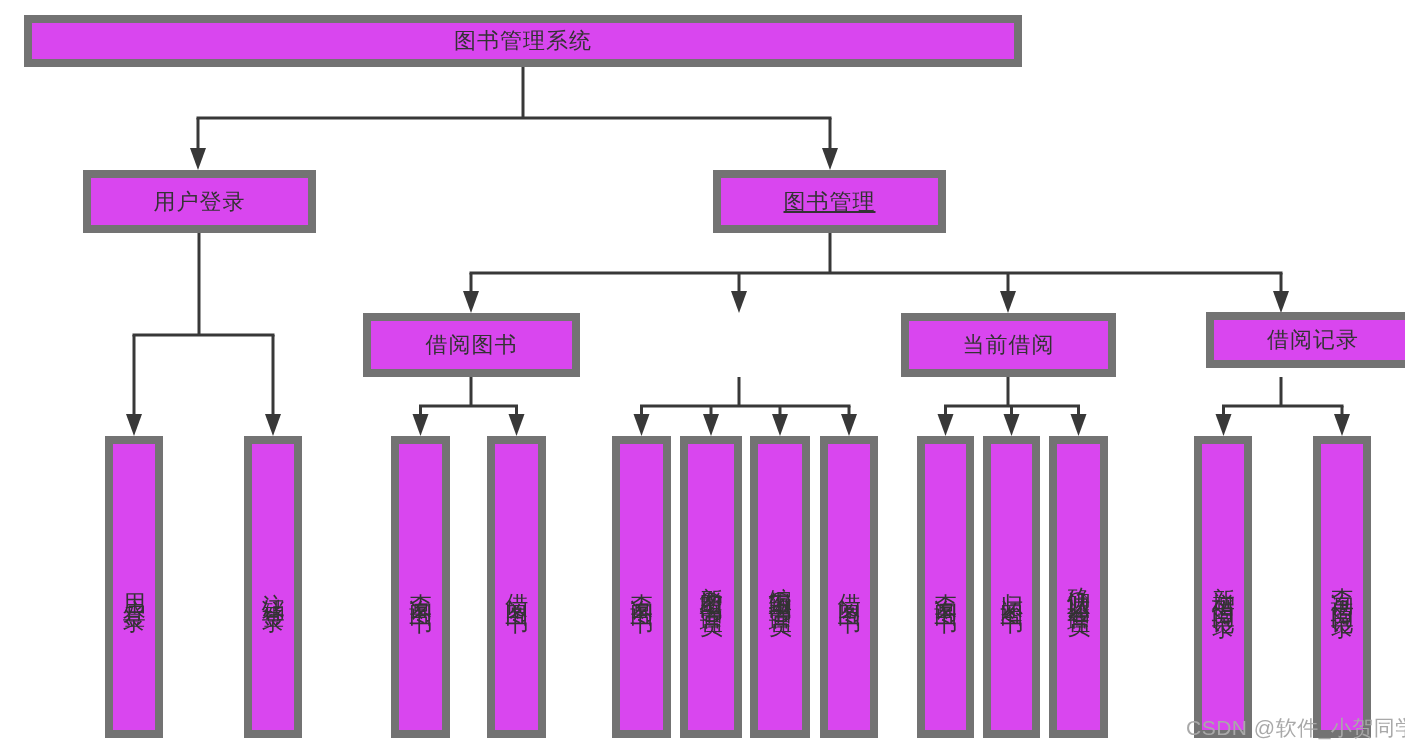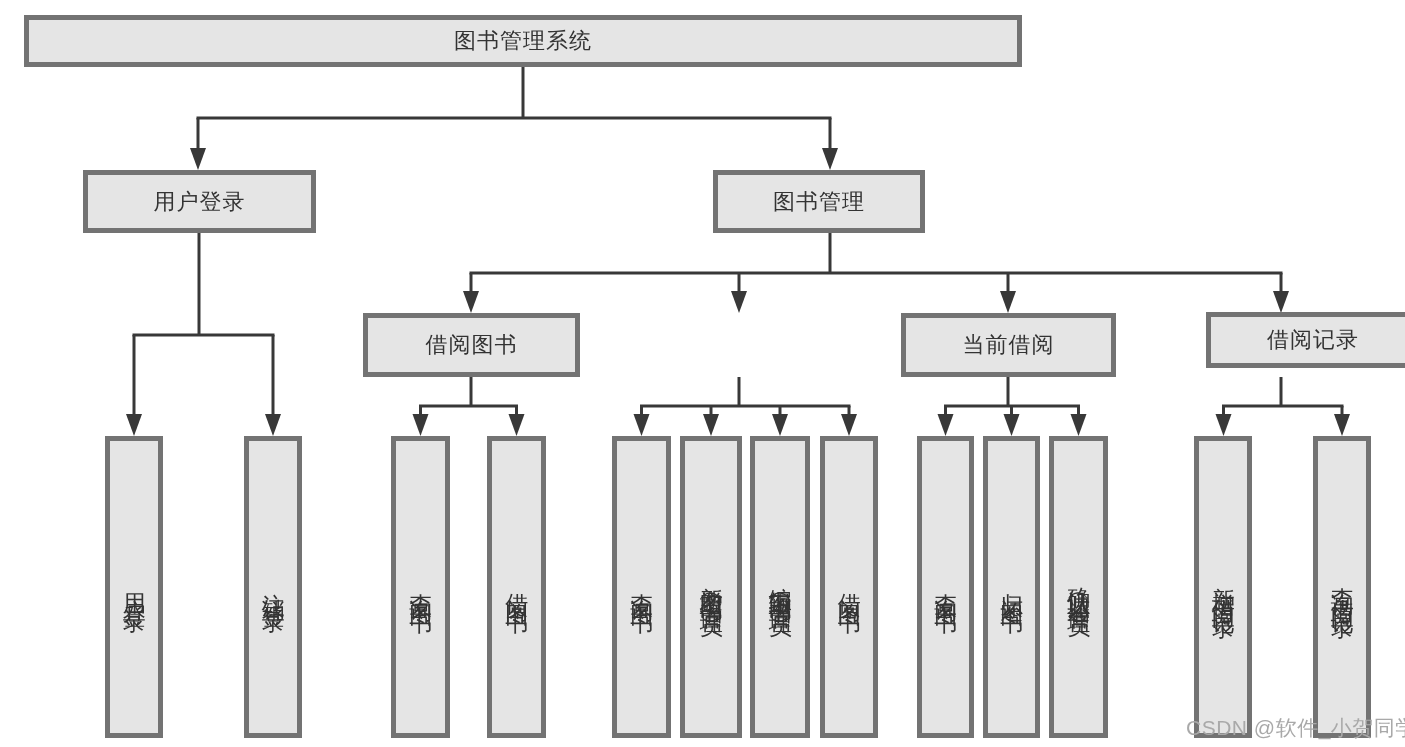--- a/index.html
+++ b/index.html
@@ -10,22 +10,22 @@
     background: #ffffff;
     font-family: "Liberation Sans", "DejaVu Sans", sans-serif;
     overflow: hidden;
   }
   .wires { position: absolute; left: 0; top: 0; width: 1405px; height: 747px; }
   .wires line { stroke: #383838; stroke-width: 3; }
   .wires path { fill: #383838; stroke: none; }
   .node, .leaf {
     position: absolute;
     box-sizing: border-box;
-    border: 5px solid #737373;
-    background: #e5e5e5;
+    border: 8px solid #737373;
+    background: #d946ef;
     color: #333333;
     display: flex;
     align-items: center;
     justify-content: center;
     text-align: left;
   }
   .node { font-size: 22px; letter-spacing: 1px; }
   .leaf {
     writing-mode: vertical-rl;
     text-orientation: mixed;
@@ -123,21 +123,21 @@
       <line x1="1223.5" y1="406" x2="1223.5" y2="416"></line>
       <line x1="1342" y1="406" x2="1342" y2="416"></line>
       <path d="M1223.5 436 l-8 -22 h16 z"></path>
       <path d="M1342 436 l-8 -22 h16 z"></path>
     </g>
   </svg>
 
   <div class="node" style="left:24px; top:15px; width:998px; height:52px;">图书管理系统</div>
 
   <div class="node" style="left:83px; top:170px; width:233px; height:63px;">用户登录</div>
-  <div class="node" style="left:713px; top:170px; width:212px; height:63px;">图书管理</div>
+  <div class="node" style="left:713px; top:170px; width:233px; height:63px;text-decoration:underline;">图书管理</div>
 
   <div class="node" style="left:363px; top:313px; width:217px; height:64px;">借阅图书</div>
   <div class="node" style="left:901px; top:313px; width:215px; height:64px;">当前借阅</div>
   <div class="node" style="left:1174px; top:312px; width:214px; height:56px;margin-left:32px;">借阅记录</div>
 
   <div class="leaf" style="left:105px; width:58px;">用户登录</div>
   <div class="leaf" style="left:244px; width:58px;">注销登录</div>
 
   <div class="leaf" style="left:391px; width:59px;">查询图书</div>
   <div class="leaf" style="left:487px; width:59px;">借阅图书</div>

